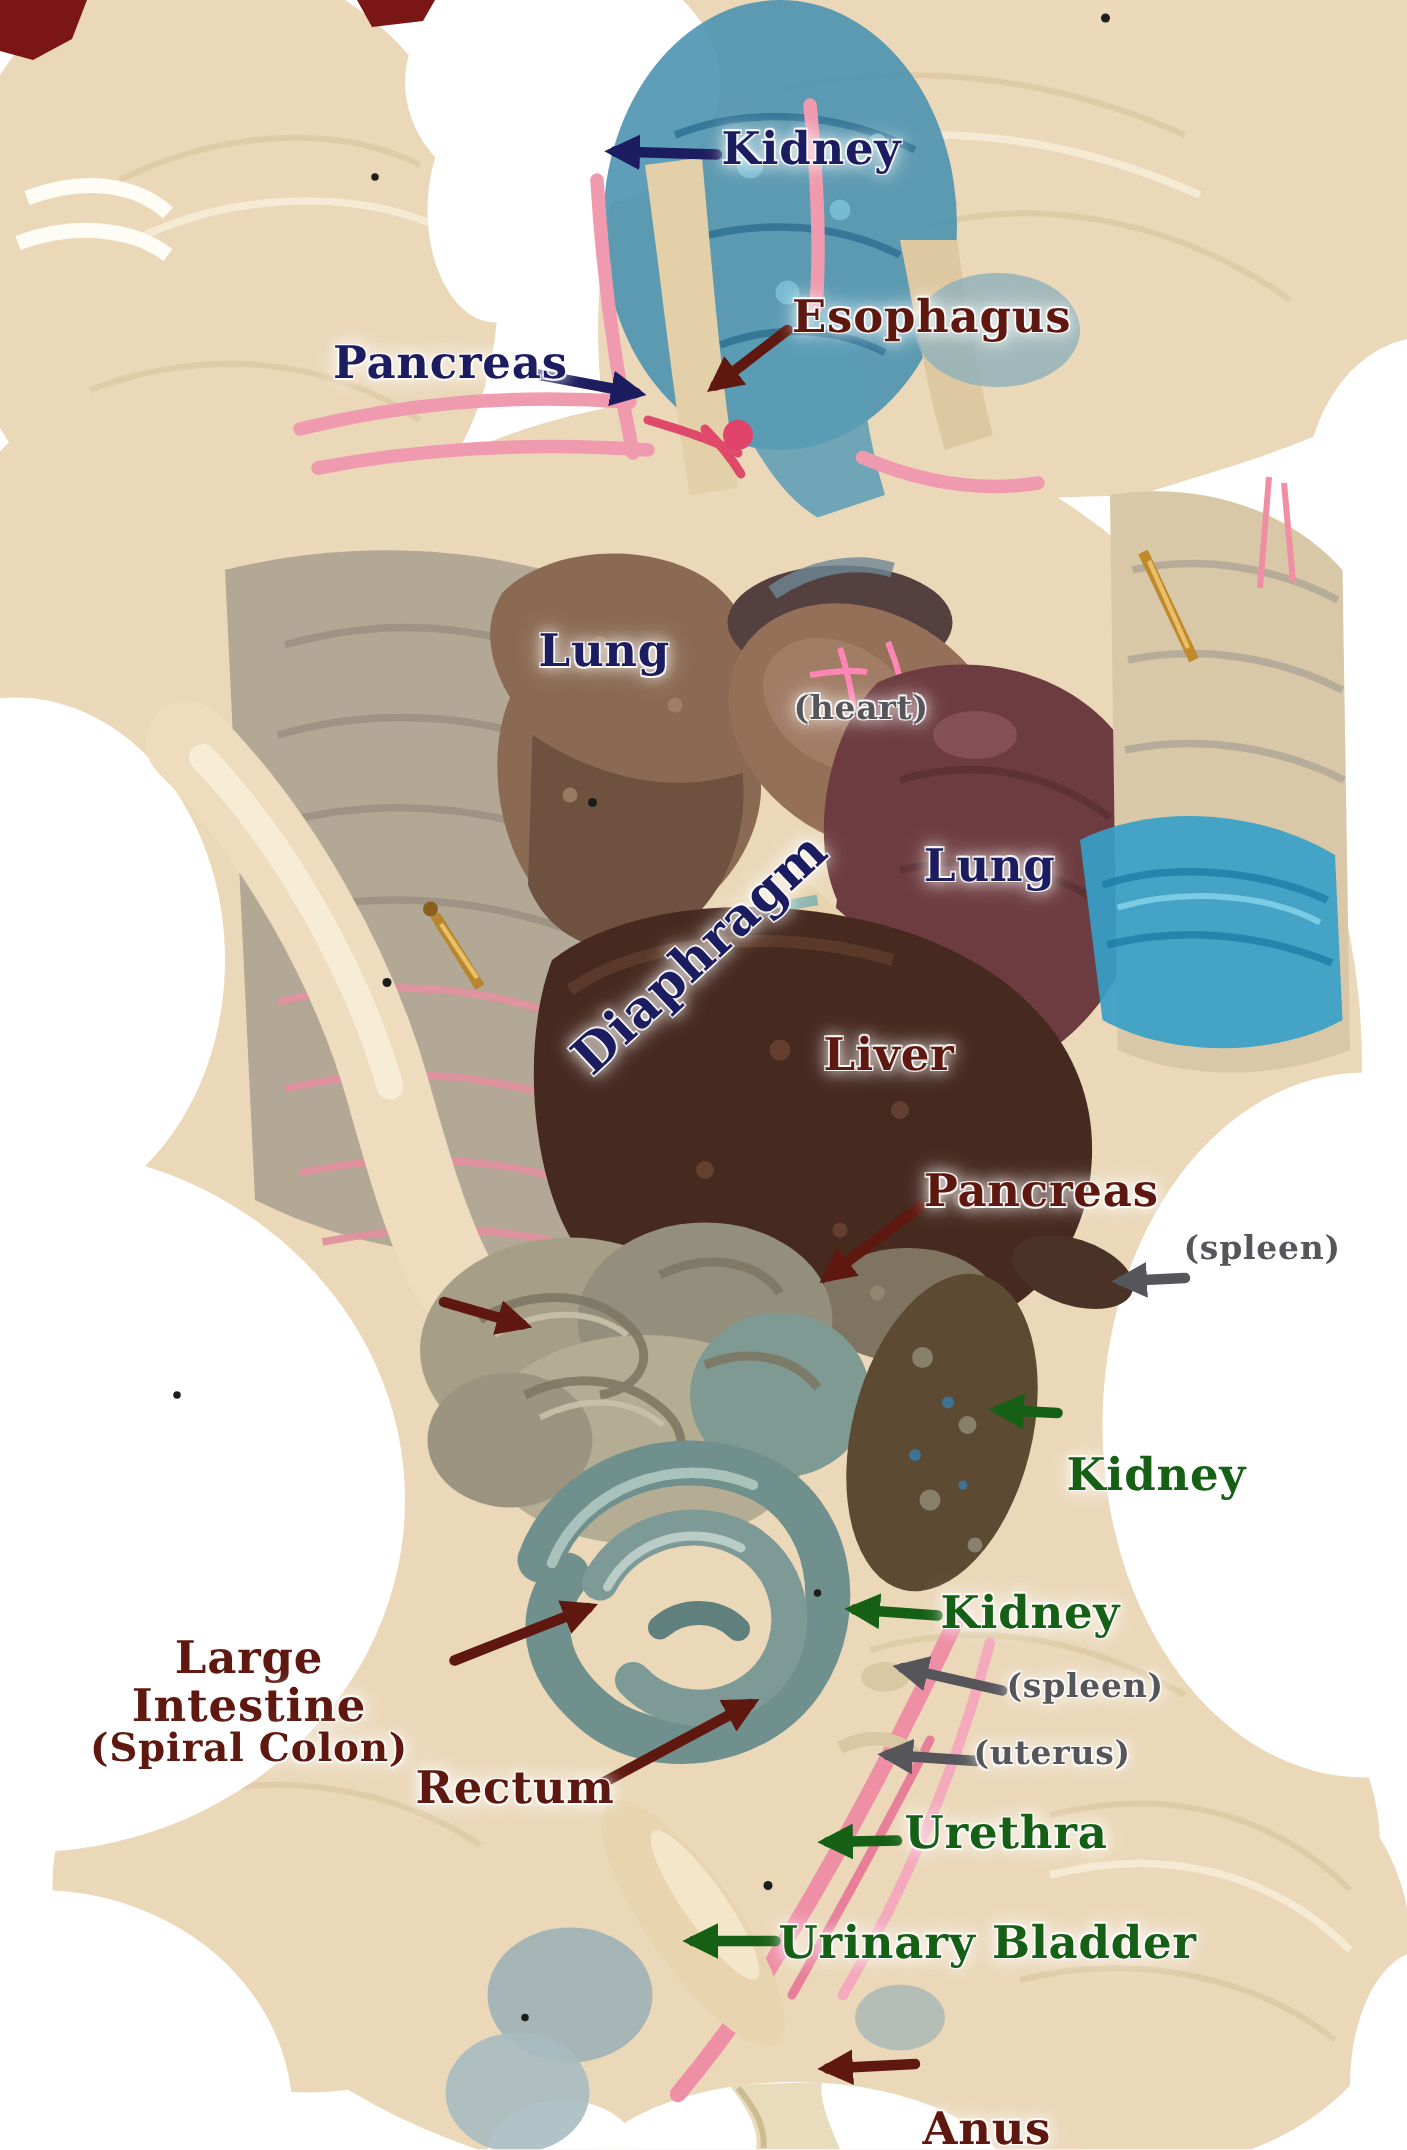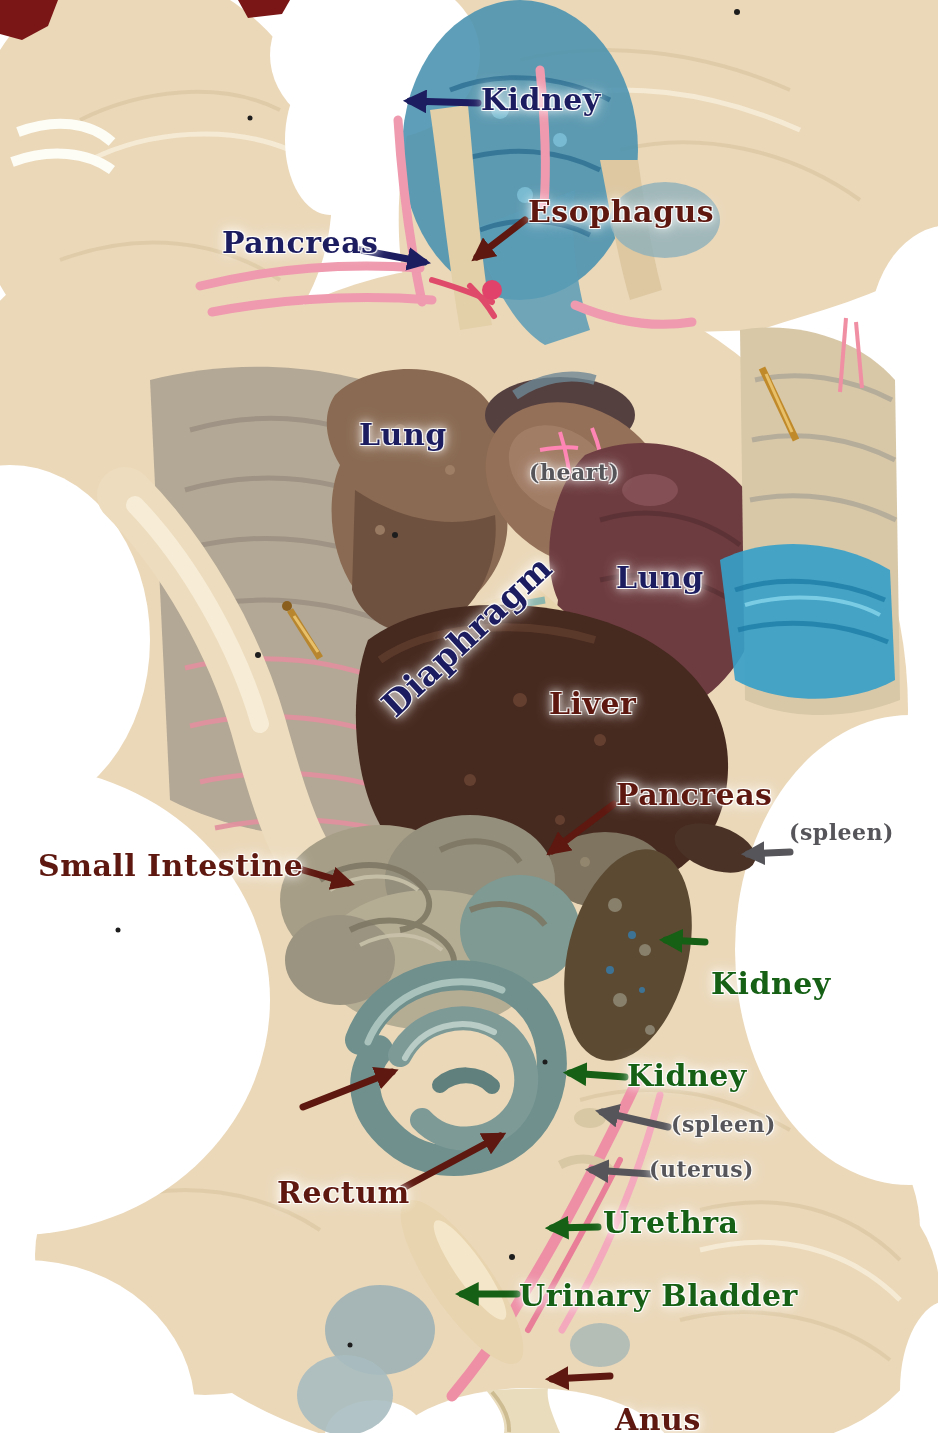--- a/index.html
+++ b/index.html
@@ -310,22 +310,22 @@
   <span class="label navy sz30" style="left:481px;top:84px;">Kidney</span>
   <span class="label maroon sz30" style="left:528px;top:196px;">Esophagus</span>
   <span class="label navy sz30" style="left:222px;top:227px;">Pancreas</span>
   <span class="label navy sz30" style="left:359px;top:419px;">Lung</span>
   <span class="label gray sz26" style="left:529px;top:461px;">(heart)</span>
   <span class="label navy sz30" style="left:616px;top:562px;">Lung</span>
   <span class="label navy sz34" style="left:400px;top:688px;transform:rotate(-43deg);transform-origin:0 100%;">Diaphragm</span>
   <span class="label maroon sz30" style="left:549px;top:688px;">Liver</span>
   <span class="label maroon sz30" style="left:616px;top:779px;">Pancreas</span>
   <span class="label gray sz26" style="left:789px;top:821px;text-align:center;">(spleen)</span>
-  <span class="label maroon sz30" style="left:38px;top:850px;">Small Intestine</span>
   <span class="label green sz30" style="left:711px;top:924px;margin-top:44px;">Kidney</span>
   <span class="label green sz30" style="left:627px;top:1060px;">Kidney</span>
   <span class="label gray sz26" style="left:671px;top:1113px;">(spleen)</span>
   <span class="label gray sz26" style="left:649px;top:1158px;">(uterus)</span>
+  <span class="label maroon sz30 two-line" style="left:36px;top:1090px;"><span>Large Intestine</span><span class="l2">(Spiral Colon)</span></span>
   <span class="label maroon sz30" style="left:277px;top:1177px;">Rectum</span>
   <span class="label green sz30" style="left:603px;top:1207px;">Urethra</span>
   <span class="label green sz30" style="left:519px;top:1280px;">Urinary Bladder</span>
   <span class="label maroon sz30" style="left:615px;top:1359px;margin-top:45px;">Anus</span>
 </div>
 
 </body></html>

